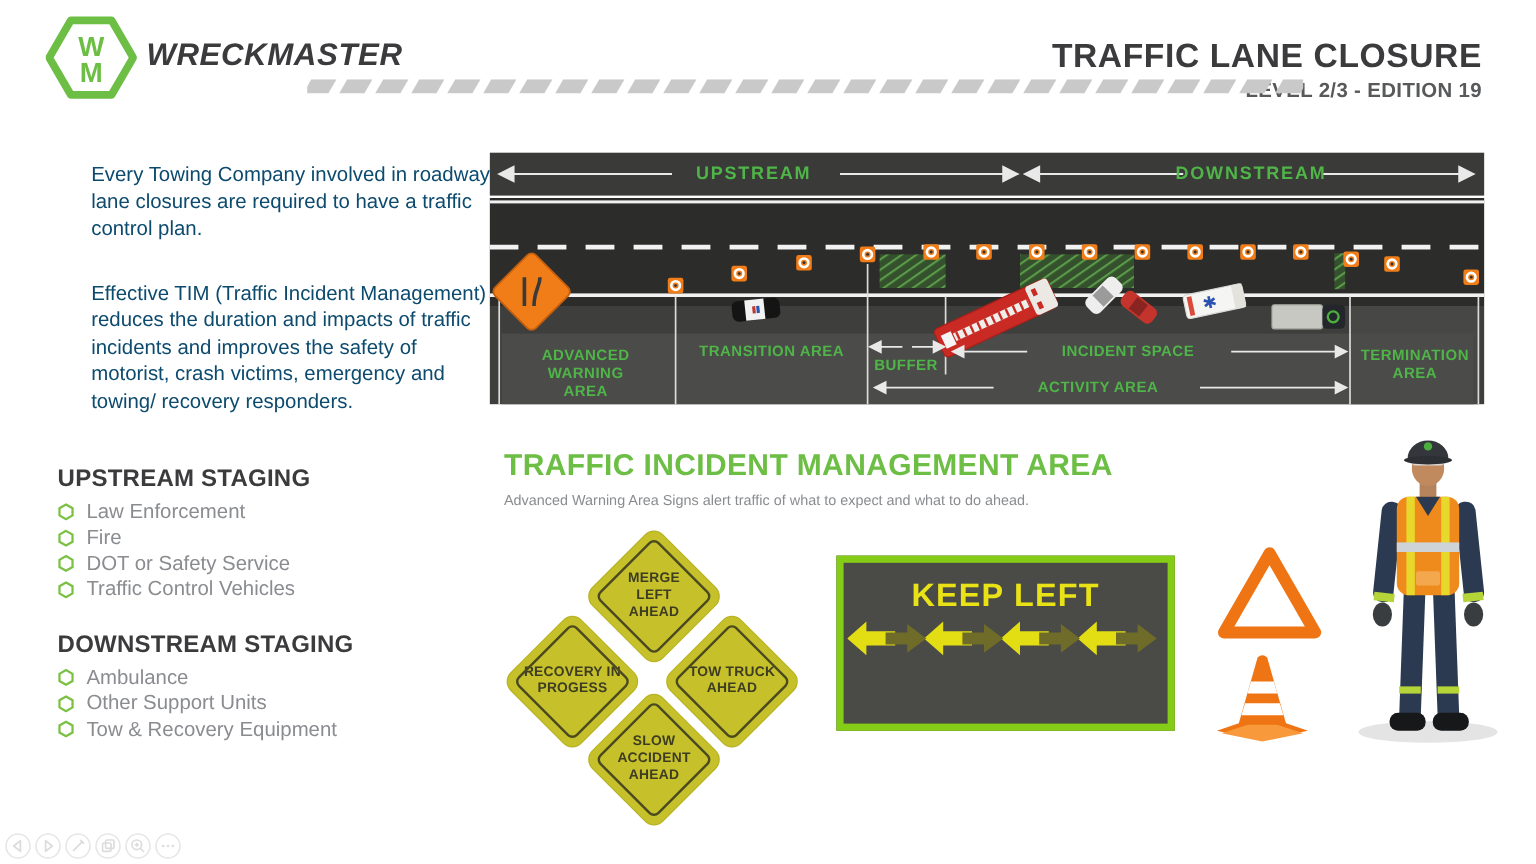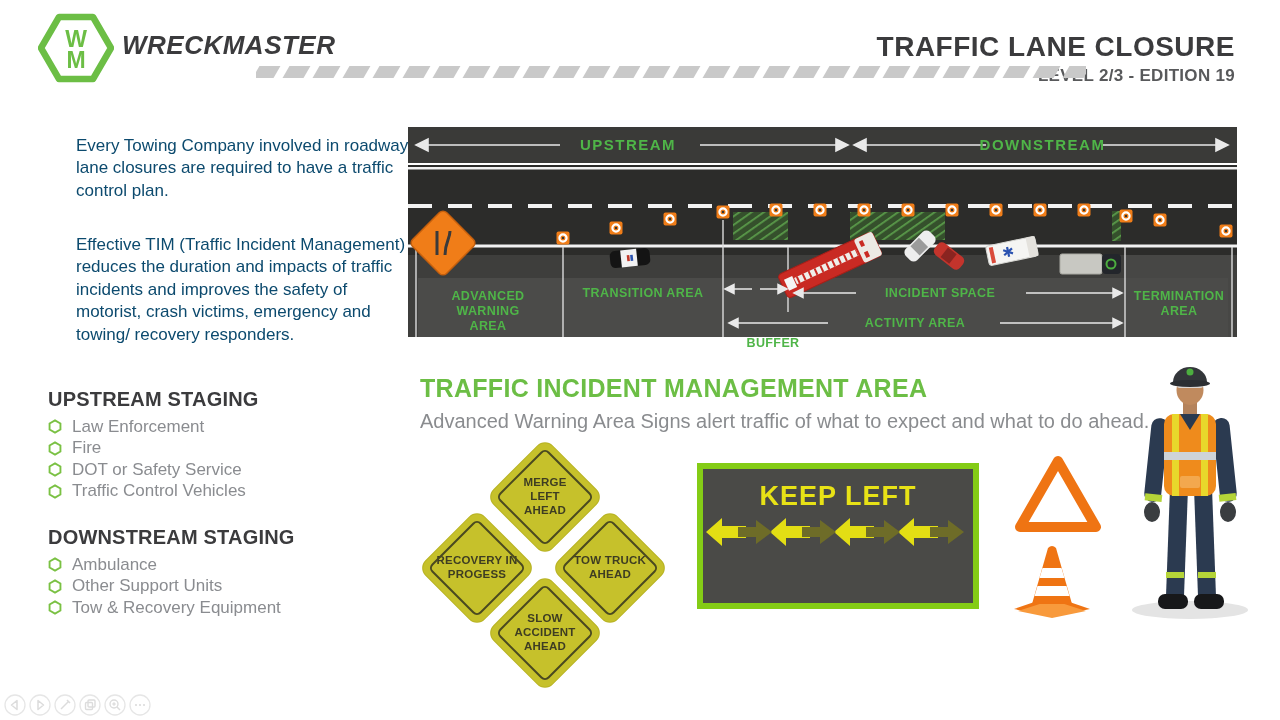--- a/index.html
+++ b/index.html
@@ -21,21 +21,21 @@
   .stage-list li{display:flex;align-items:center;gap:10px;font-size:17px;color:#8a8c90;height:21.5px;}
   .hex-bullet{flex:none;width:14px;height:15px;}
 
   
   #road-diagram{left:408px;top:127px;width:829px;height:210px;}
   .dir-label{position:absolute;top:9px;font-size:15px;font-weight:700;color:#4fb548;letter-spacing:1.5px;text-align:center;}
   .zone-label{position:absolute;font-size:12.5px;font-weight:800;color:#4fb548;letter-spacing:.4px;text-align:center;line-height:1.18;}
 
   
   .tim-heading{left:420px;top:374px;font-size:25px;font-weight:800;color:#6cbe45;letter-spacing:.3px;}
-  .tim-sub{left:420px;top:410px;font-size:20px;color:#8a8c8f;}
+  .tim-sub{left:420px;top:410px;font-size:12px;color:#8a8c8f;}
 
   
   .diamond{position:absolute;width:82px;height:82px;background:#c6c12b;border-radius:10px;transform:rotate(45deg);box-shadow:0 0 0 1px #b8b324;}
   .diamond::after{content:"";position:absolute;inset:6px;border:2px solid #4a4920;border-radius:6px;}
   .diamond .sign-text{position:absolute;inset:0;display:flex;align-items:center;justify-content:center;transform:rotate(-45deg);font-size:11.5px;font-weight:800;color:#3e3d22;text-align:center;line-height:1.2;letter-spacing:.2px;}
 
   
   #arrow-board{left:697px;top:463px;width:282px;height:146px;background:#4a4a47;border:6px solid #84cc16;box-sizing:border-box;text-align:center;}
   .board-active{margin-top:12px;font-size:27px;font-weight:800;color:#e8e216;letter-spacing:1px;}
   .board-inactive{margin-top:2px;font-size:27px;font-weight:800;color:#6e6c27;letter-spacing:1px;}
@@ -323,21 +323,21 @@
     </g>
   </svg>
 
   
   <div class="dir-label" style="left:0;width:440px;">UPSTREAM</div>
   <div class="dir-label" style="left:440px;width:389px;">DOWNSTREAM</div>
   <div class="zone-label preline" style="left:10px;top:162px;width:140px;">ADVANCED
 WARNING
 AREA</div>
   <div class="zone-label" style="left:160px;top:159px;width:150px;">TRANSITION AREA</div>
-  <div class="zone-label" style="left:331px;top:170px;width:68px;margin-top:39px;">BUFFER</div>
+  <div class="zone-label" style="left:313px;top:170px;width:68px;">BUFFER</div>
   <div class="zone-label" style="left:432px;top:159px;width:200px;">INCIDENT SPACE</div>
   <div class="zone-label" style="left:407px;top:189px;width:200px;">ACTIVITY AREA</div>
   <div class="zone-label preline" style="left:717px;top:162px;width:108px;">TERMINATION
 AREA</div>
 </div>
 
 <div class="abs tim-heading">TRAFFIC INCIDENT MANAGEMENT AREA</div>
 <div class="abs tim-sub">Advanced Warning Area Signs alert traffic of what to expect and what to do ahead.</div>
 
 <div class="abs diamond" style="left:504px;top:456px;">

